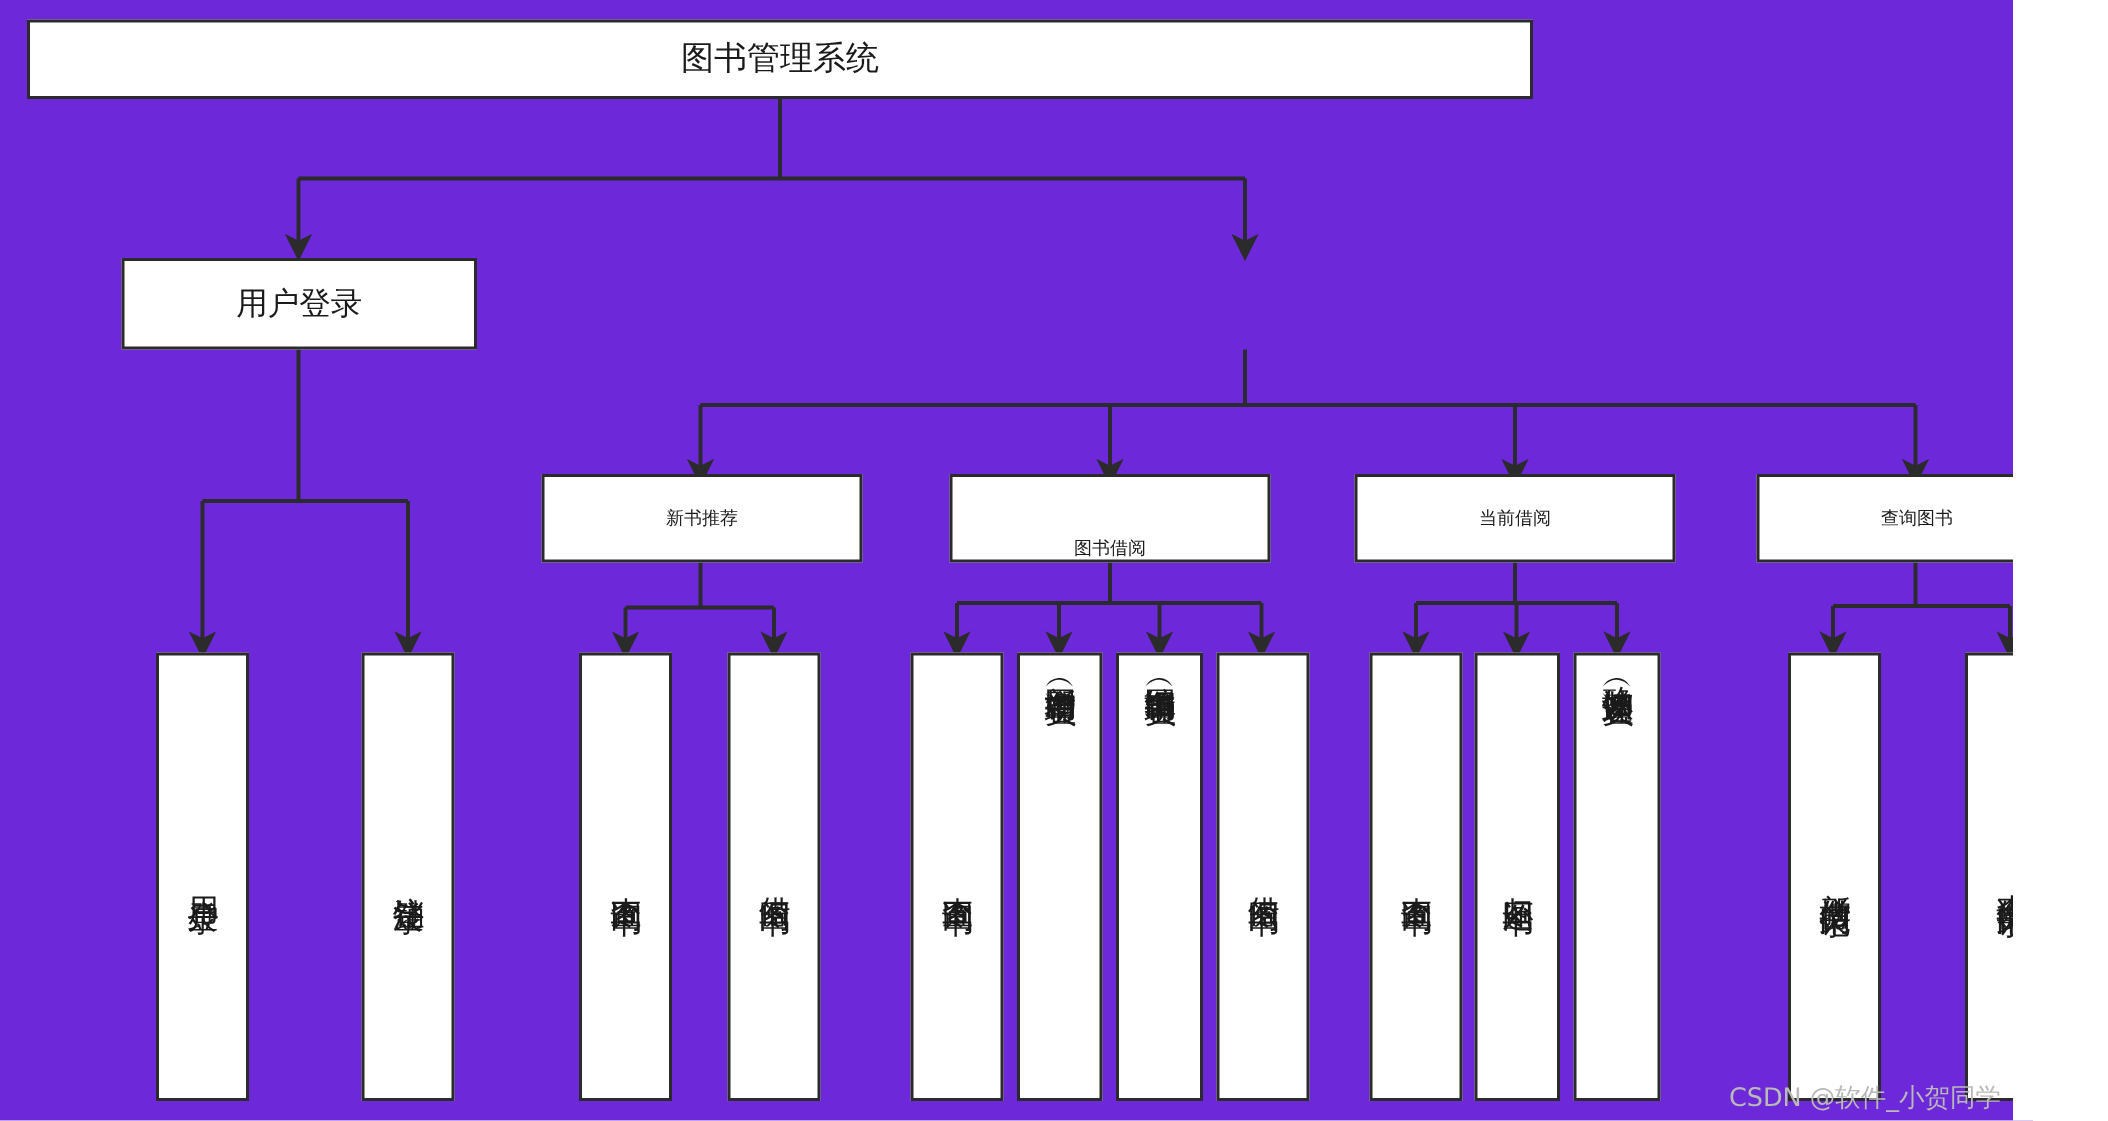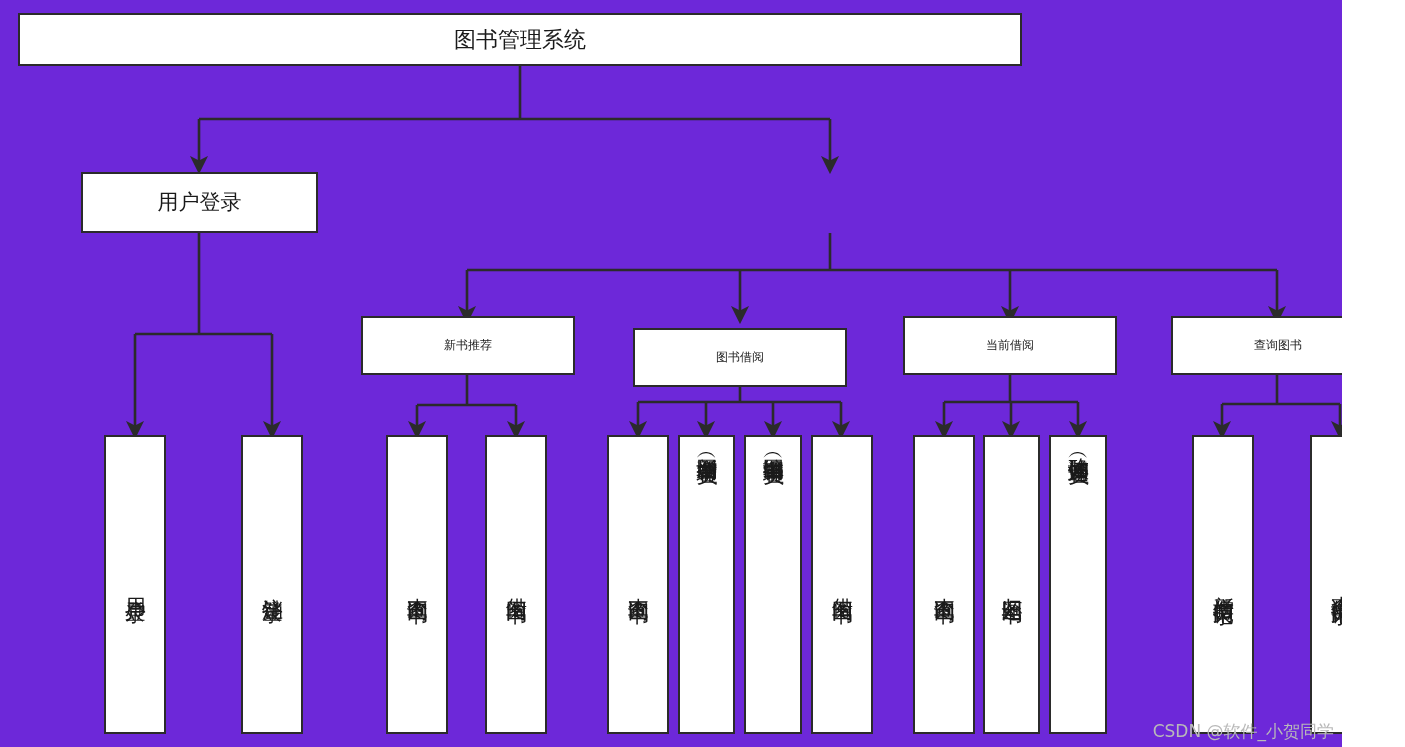--- a/index.html
+++ b/index.html
@@ -143,21 +143,21 @@
     <span class="label">图书管理系统</span>
   </div>
 
   <div class="node h2" style="left:81px; top:172px; width:237px; height:61px;">
     <span class="label">用户登录</span>
   </div>
 
   <div class="node h3" style="left:361px; top:316px; width:214px; height:59px;">
     <span class="label">新书推荐</span>
   </div>
-  <div class="node h3" style="left:633px; top:328px; width:214px; height:59px;">
+  <div class="node h3" style="left:633px; top:316px; width:214px; height:59px;align-items:flex-end;">
     <span class="label">图书借阅</span>
   </div>
   <div class="node h3" style="left:903px; top:316px; width:214px; height:59px;">
     <span class="label">当前借阅</span>
   </div>
   <div class="node h3" style="left:1171px; top:316px; width:214px; height:59px;">
     <span class="label">查询图书</span>
   </div>
 
   <div class="node leaf centered" style="left:104px; top:435px; width:62px; height:299px;">

